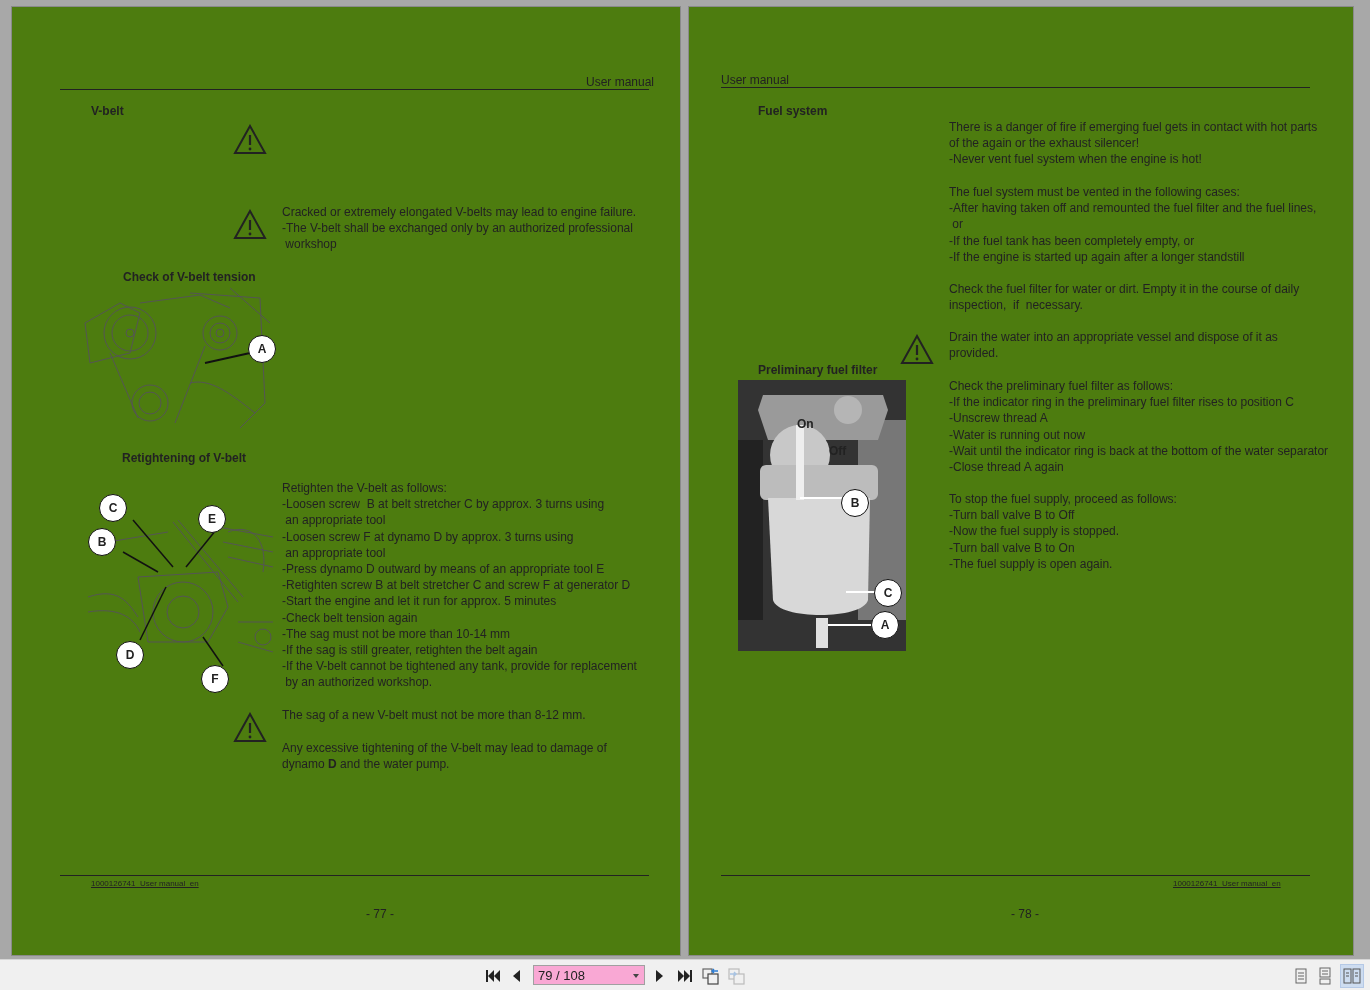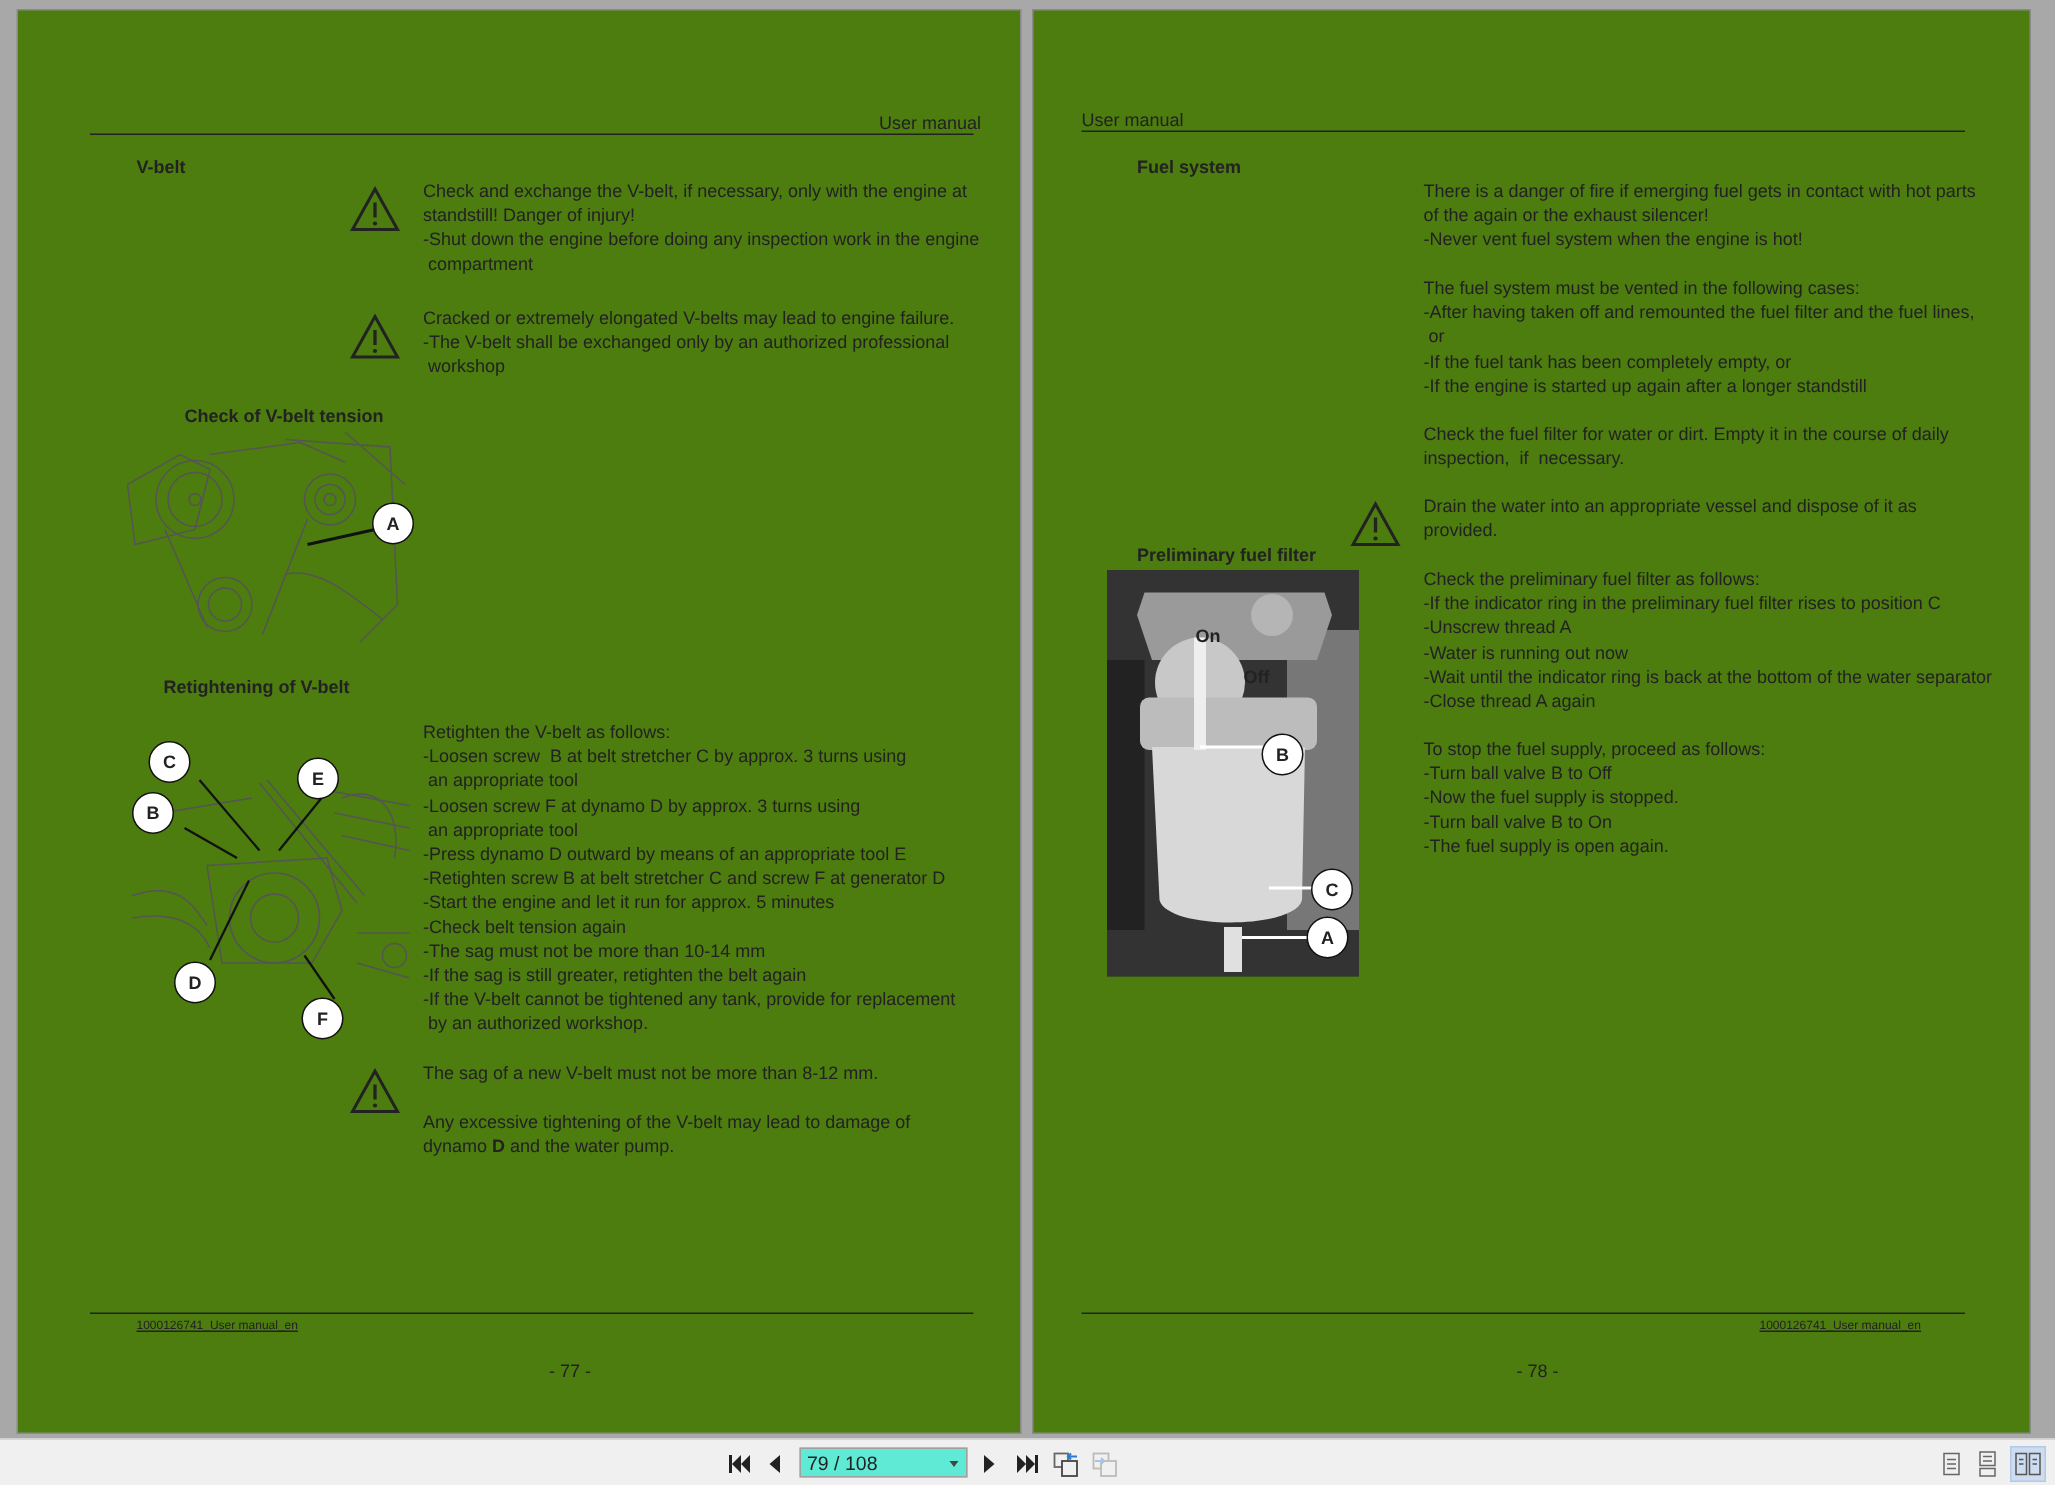--- a/index.html
+++ b/index.html
@@ -14,41 +14,37 @@
   .txt{position:absolute;font-size:12px;line-height:16.2px;white-space:pre;color:#222;}
   .txt b{font-weight:bold;}
   .warn{position:absolute;width:34px;height:32px;}
   .foot{font-size:8px;position:absolute;white-space:nowrap;text-decoration:underline;}
   .pnum{font-size:12px;position:absolute;white-space:nowrap;}
   .fig{position:absolute;overflow:hidden;}
   .callout{position:absolute;width:28px;height:28px;border:1.5px solid #111;border-radius:50%;background:#fff;font-size:12px;font-weight:bold;display:flex;align-items:center;justify-content:center;box-sizing:border-box;}
   
   #toolbar{position:absolute;left:0;top:959px;width:1370px;height:31px;background:#f0f0f0;border-top:1px solid #d6d6d6;}
   .tb-btn{position:absolute;top:6px;height:20px;display:flex;align-items:center;justify-content:center;cursor:pointer;}
-  #page-select{position:absolute;left:533px;top:5px;width:112px;height:20px;border:1px solid #a0a0a0;background:#5eead4;font-size:13px;box-sizing:border-box;padding-left:4px;display:flex;align-items:center;}
+  #page-select{position:absolute;left:533px;top:5px;width:112px;height:20px;border:1px solid #a0a0a0;background:#f9a8d4;font-size:13px;box-sizing:border-box;padding-left:4px;display:flex;align-items:center;}
   #page-select .dd{position:absolute;right:5px;top:8px;width:0;height:0;border-left:3px solid transparent;border-right:3px solid transparent;border-top:4px solid #444;}
 </style>
 </head>
 <body>
 
 <div class="page" id="page-left">
   <div class="abs hdr" style="left:574px;top:68px;">User manual</div>
   <div class="rule" style="left:48px;top:82px;width:589px;"></div>
 
   <div class="h" style="left:79px;top:97px;">V-belt</div>
 
   <svg class="warn" style="left:221px;top:117px;" viewBox="0 0 34 32">
       <polygon points="17,2 32,29 2,29" fill="none" stroke="#222" stroke-width="2"></polygon>
       <line x1="17" y1="11" x2="17" y2="21" stroke="#222" stroke-width="2.2"></line>
       <circle cx="17" cy="25" r="1.4" fill="#222"></circle>
     </svg>
-  <div class="txt" style="left:270px;top:112px;"><span>Check and exchange the V-belt, if necessary, only with the engine at</span>
-<span>standstill! Danger of injury!</span>
-<span>-Shut down the engine before doing any inspection work in the engine</span>
-<span> compartment</span></div>
 
   <svg class="warn" style="left:221px;top:202px;" viewBox="0 0 34 32">
       <polygon points="17,2 32,29 2,29" fill="none" stroke="#222" stroke-width="2"></polygon>
       <line x1="17" y1="11" x2="17" y2="21" stroke="#222" stroke-width="2.2"></line>
       <circle cx="17" cy="25" r="1.4" fill="#222"></circle>
     </svg>
   <div class="txt" style="left:270px;top:197px;"><span>Cracked or extremely elongated V-belts may lead to engine failure.</span>
 <span>-The V-belt shall be exchanged only by an authorized professional</span>
 <span> workshop</span></div>
 
@@ -70,21 +66,21 @@
         <path d="M110 10 L180 15 L185 120 L160 145 M150 5 L190 40"></path>
         <path d="M60 20 L120 12 L150 25"></path>
         <path d="M110 100 C130 95 150 110 175 130"></path>
       </g>
       <line x1="125" y1="80" x2="170" y2="70" stroke="#111" stroke-width="2"></line>
     </svg>
   </div>
   <div class="callout" style="left:236px;top:328px;">A</div>
 
 
-  <div class="h" style="left:97px;top:444px;">Retightening of V-belt</div>
+  <div class="h" style="left:110px;top:444px;">Retightening of V-belt</div>
 
   <div class="fig" style="left:66px;top:485px;width:198px;height:190px;">
     <svg width="198" height="190" viewBox="0 0 198 190">
       <g fill="none" stroke="#555" stroke-width="1">
         <circle cx="105" cy="120" r="30"></circle>
           <circle cx="105" cy="120" r="16"></circle>
         <path d="M60 85 L140 80 L150 115 L130 150 L70 150 Z"></path>
         <path d="M95 30 L160 110 M100 28 L165 105"></path>
         <path d="M10 105 C40 95 50 110 60 125 M10 120 C40 115 55 125 62 140"></path>
         <path d="M140 35 L195 45 M145 50 L195 60 M150 65 L195 75"></path>

